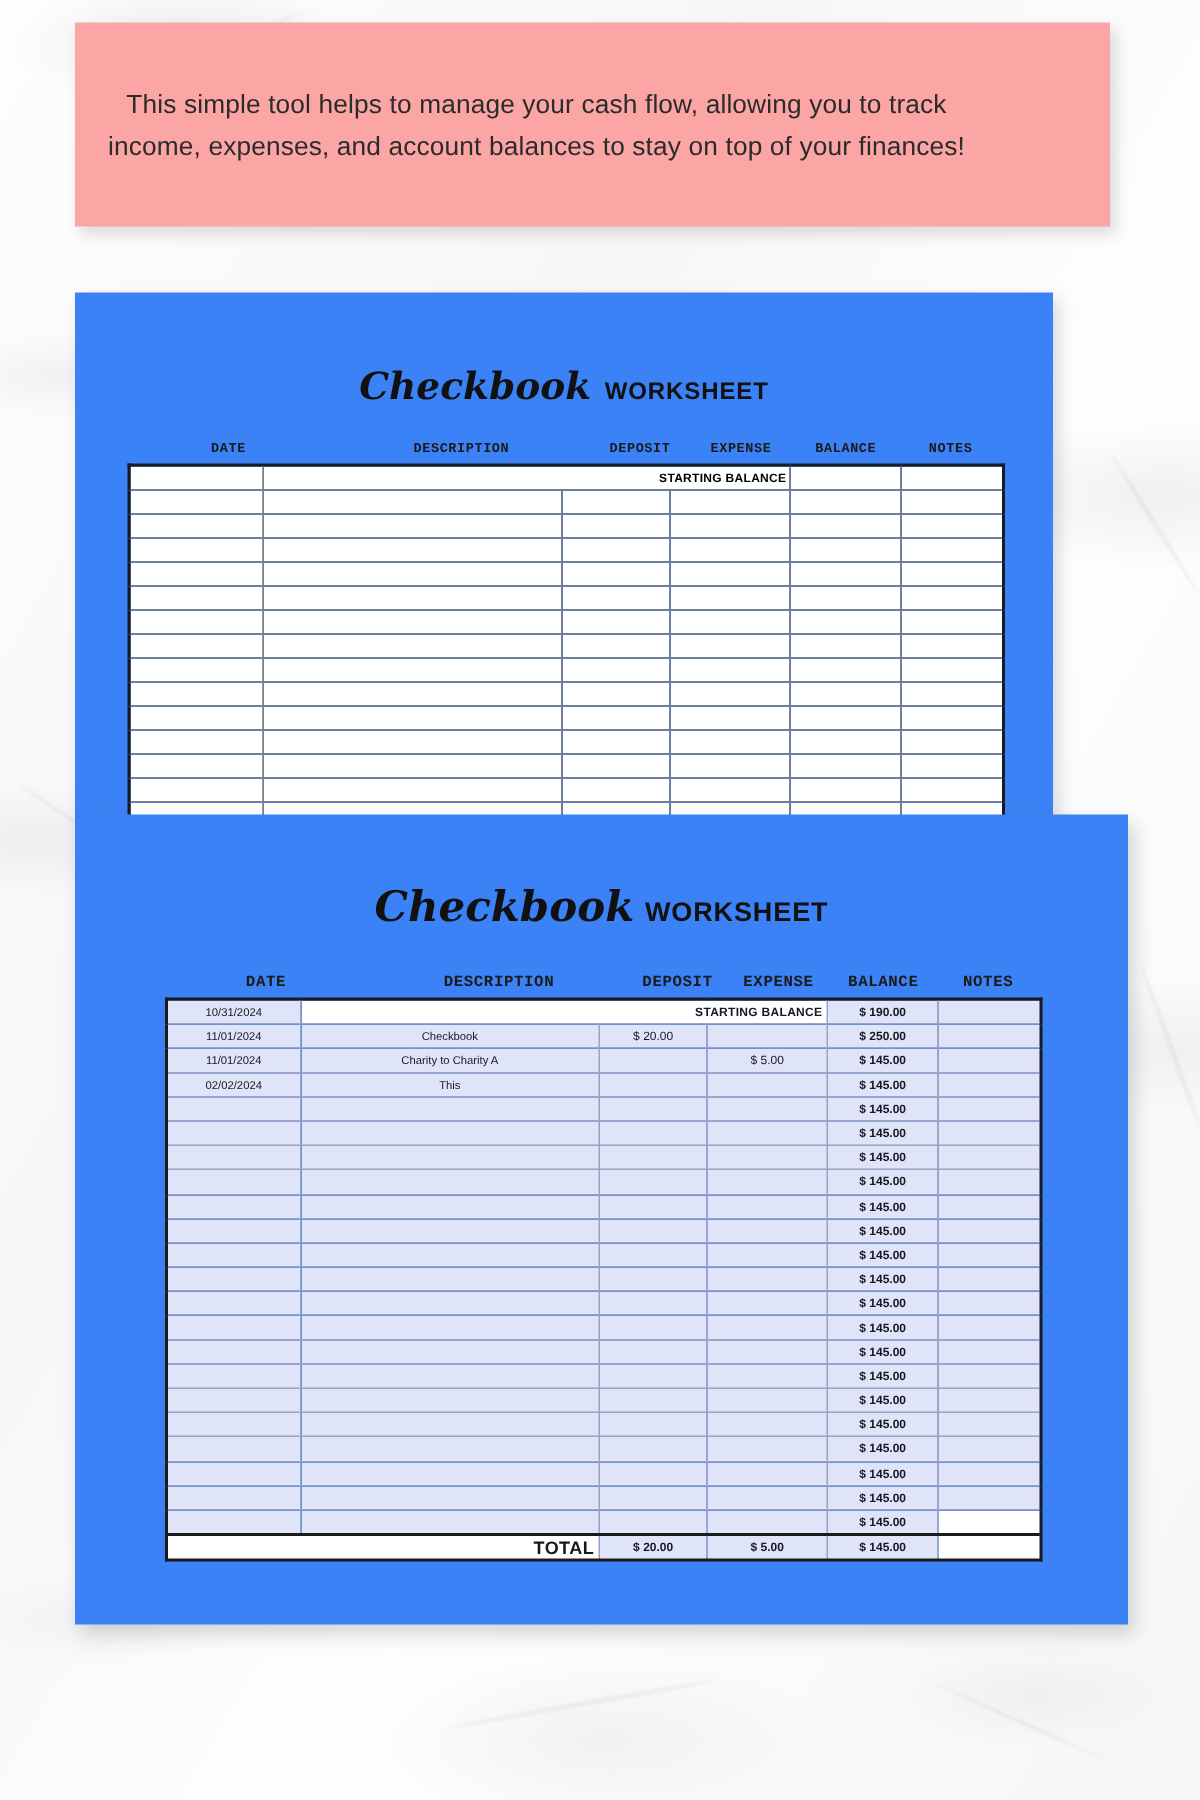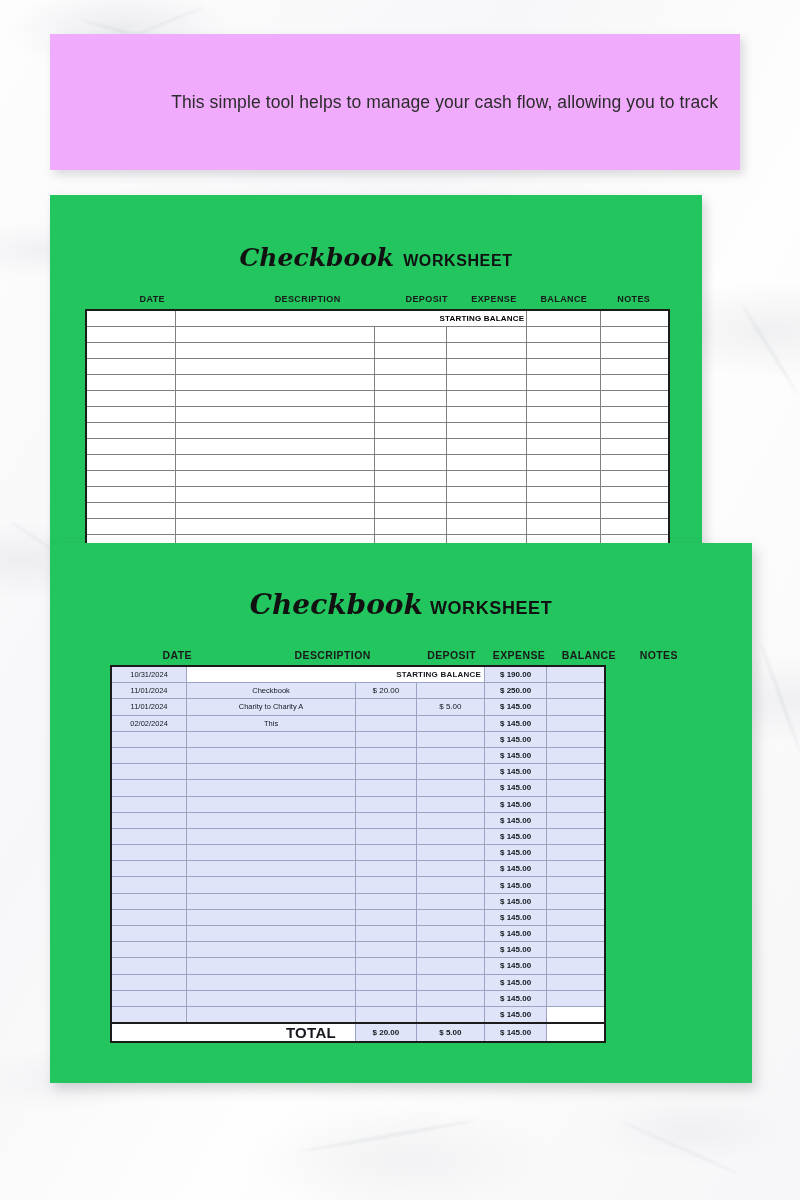--- a/index.html
+++ b/index.html
@@ -37,44 +37,44 @@
     transform-origin: left center;
     border-radius: 50%;
     filter: blur(1.2px);
     z-index: 1;
   }
 
   
   .banner {
     position: absolute;
     left: 50px;
-    top: 34px;
+    top: 15px;
     width: 690px;
     height: 136px;
-    background: #f0abfc;
+    background: #fca5a5;
     box-shadow: 4px 5px 9px rgba(90,90,95,0.20);
     z-index: 5;
     display: flex;
     align-items: center;
-    justify-content: flex-end;
+    justify-content: flex-start;
   }
   .banner-text {
     text-align: center;
     color: #2b2b2b;
     font-size: 17.5px;
     line-height: 1.62;
     letter-spacing: 0.1px;
     padding: 0 22px;
     font-family: "Liberation Sans", sans-serif;
   }
 
   
   .sheet {
     position: absolute;
-    background: #22c55e;
+    background: #3b82f6;
     z-index: 6;
   }
   #sheet-blank {
     left: 50px;
     top: 195px;
     width: 652px;
     height: 352px;
     box-shadow: 4px 5px 10px rgba(90,90,95,0.22);
     overflow: hidden;
     z-index: 6;
@@ -112,20 +112,21 @@
   #title-filled { position: absolute; left: 0; top: 45px; }
   #title-filled .title-script { font-size: 28px; }
   #title-filled .title-plain  { font-size: 18px; margin-left: 7px; }
 
   
   .colhead {
     position: absolute;
     display: flex;
     font-weight: bold;
     color: #1a1a1a;
+    font-family: Liberation Mono, monospace;
   }
   .colhead > div {
     text-align: center;
     white-space: nowrap;
   }
   #colhead-blank { left: 35px; top: 99px; width: 585px; font-size: 9px; letter-spacing: 0.4px; }
   #colhead-filled { left: 60px; top: 106px; width: 585px; font-size: 10.5px; letter-spacing: 0.4px; }
 
   
   table.grid {
@@ -156,21 +157,21 @@
     font-weight: bold;
     font-size: 8px;
     padding-right: 2px;
     letter-spacing: 0.2px;
   }
 
   
   #grid-filled {
     left: 60px;
     top: 122px;
-    width: 496px;
+    width: 585px;
   }
   #grid-filled td {
     background: #dfe4f8;
     border: 1px solid #9aa3c2;
     height: 15.2px;
     text-align: center;
     color: #15181f;
     font-size: 8px;
   }
   #grid-filled td.cell-white { background: #ffffff; }
@@ -181,22 +182,22 @@
   #grid-filled tr.row-total td.amt { background: #dfe4f8; font-weight: bold; }
   #grid-filled .sb {
     text-align: right;
     font-weight: bold;
     padding-right: 3px;
     letter-spacing: 0.2px;
   }
   #grid-filled .total-label {
     text-align: right;
     font-weight: bold;
-    font-size: 15px;
-    padding-right: 19px;
+    font-size: 12px;
+    padding-right: 3px;
     letter-spacing: 0.3px;
   }
   #grid-filled .bal { font-weight: bold; }
   #grid-filled .date-c { font-size: 7.5px; }
   #grid-filled .desc-c { font-size: 7.5px; }
 </style>
 </head>
 <body>
 
 <div class="marble"></div>
@@ -204,20 +205,21 @@
 <div class="vein" style="left:120px; top:40px; width:90px; height:2px; transform:rotate(-22deg);"></div>
 <div class="vein" style="left:740px; top:300px; width:110px; height:3px; transform:rotate(58deg);"></div>
 <div class="vein" style="left:10px; top:520px; width:70px; height:2px; transform:rotate(34deg);"></div>
 <div class="vein" style="left:760px; top:640px; width:120px; height:3px; transform:rotate(70deg);"></div>
 <div class="vein" style="left:300px; top:1150px; width:180px; height:3px; transform:rotate(-10deg);"></div>
 <div class="vein" style="left:620px; top:1120px; width:130px; height:2px; transform:rotate(24deg);"></div>
 
 <div class="banner">
   <div class="banner-text">
     <span>This simple tool helps to manage your cash flow, allowing you to track</span><br>
+    <span>income, expenses, and account balances to stay on top of your finances!</span>
   </div>
 </div>
 
 <div class="sheet" id="sheet-blank">
 
   <div class="title-wrap" id="title-blank">
     <span class="title-script">Checkbook</span><span class="title-plain">WORKSHEET</span>
   </div>
 
   <div class="colhead" id="colhead-blank">

